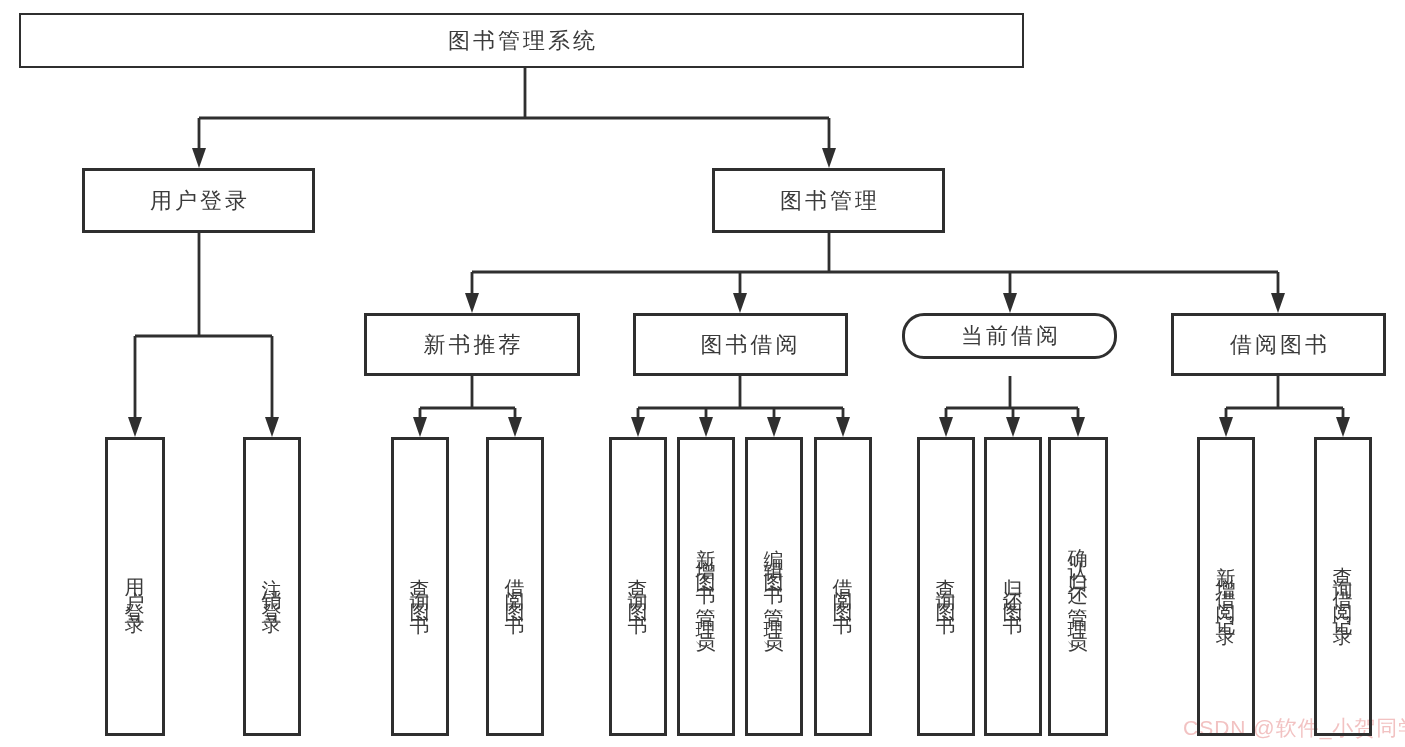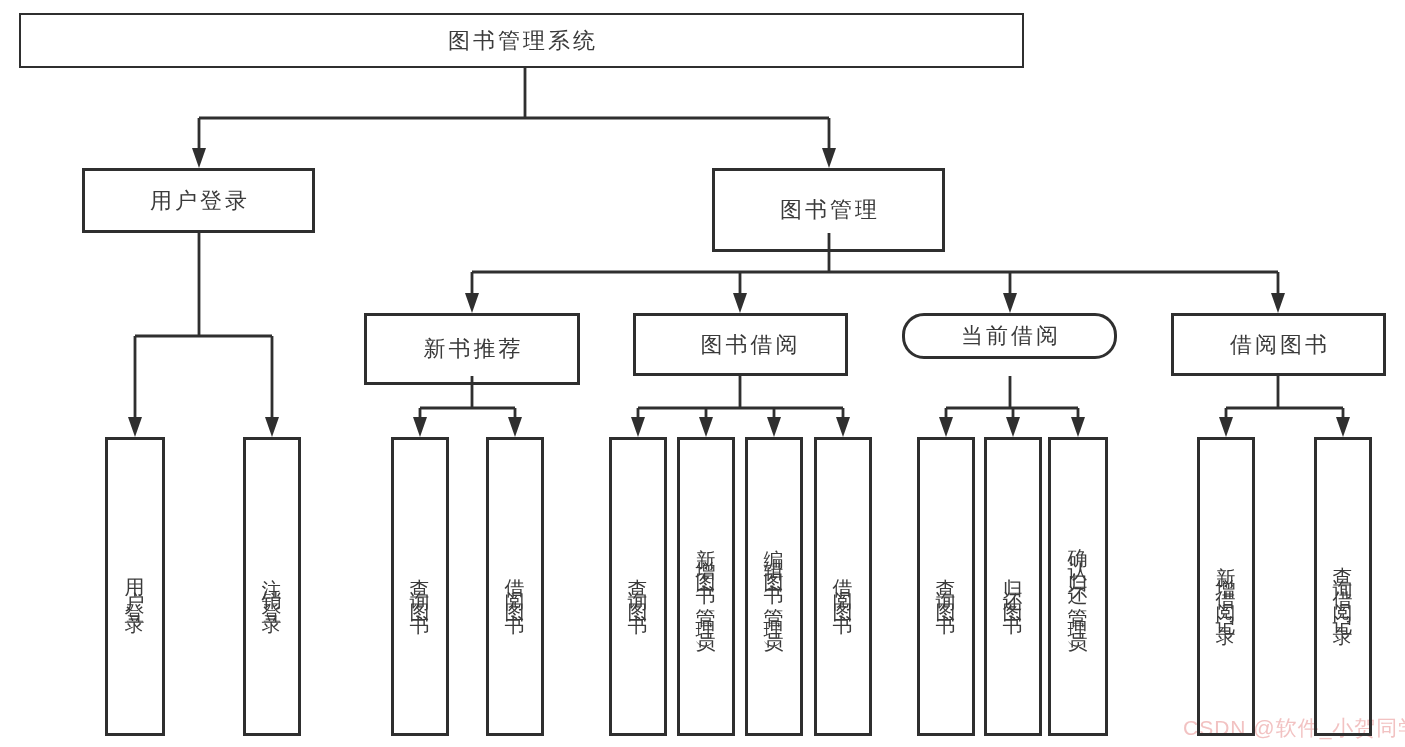--- a/index.html
+++ b/index.html
@@ -98,23 +98,23 @@
       <path d="M1006 417 L1020 417 L1013 437 Z"></path>
       <path d="M1071 417 L1085 417 L1078 437 Z"></path>
       <path d="M1219 417 L1233 417 L1226 437 Z"></path>
       <path d="M1336 417 L1350 417 L1343 437 Z"></path>
     </g>
   </svg>
 
   <div class="node hnode root" style="left:19px; top:13px; width:1005px; height:55px;">图书管理系统</div>
 
   <div class="node hnode" style="left:82px; top:168px; width:233px; height:65px;">用户登录</div>
-  <div class="node hnode" style="left:712px; top:168px; width:233px; height:84px;">图书管理</div>
+  <div class="node hnode" style="left:712px; top:168px; width:233px; height:65px;">图书管理</div>
 
-  <div class="node hnode" style="left:364px; top:313px; width:216px; height:72px;">新书推荐</div>
+  <div class="node hnode" style="left:364px; top:313px; width:216px; height:63px;">新书推荐</div>
   <div class="node hnode" style="left:633px; top:313px; width:215px; height:63px;padding-left:17px;">图书借阅</div>
   <div class="node hnode" style="left:902px; top:313px; width:215px; height:46px;border-radius:22px;">当前借阅</div>
   <div class="node hnode" style="left:1171px; top:313px; width:215px; height:63px;">借阅图书</div>
 
   <div class="node leaf" style="left:105px; top:437px; width:60px; height:299px;">
     <span class="vtext">用户登录</span>
   </div>
   <div class="node leaf" style="left:243px; top:437px; width:58px; height:299px;">
     <span class="vtext">注销登录</span>
   </div>

